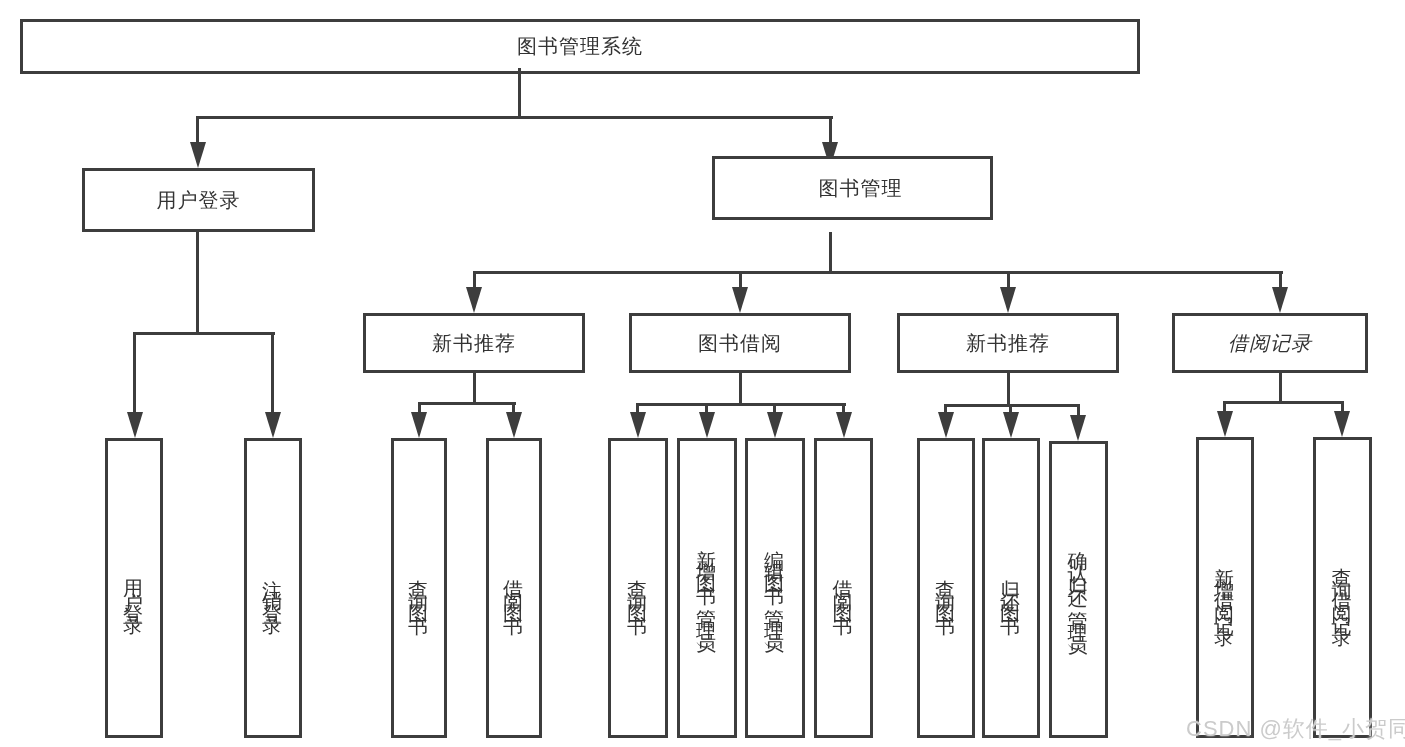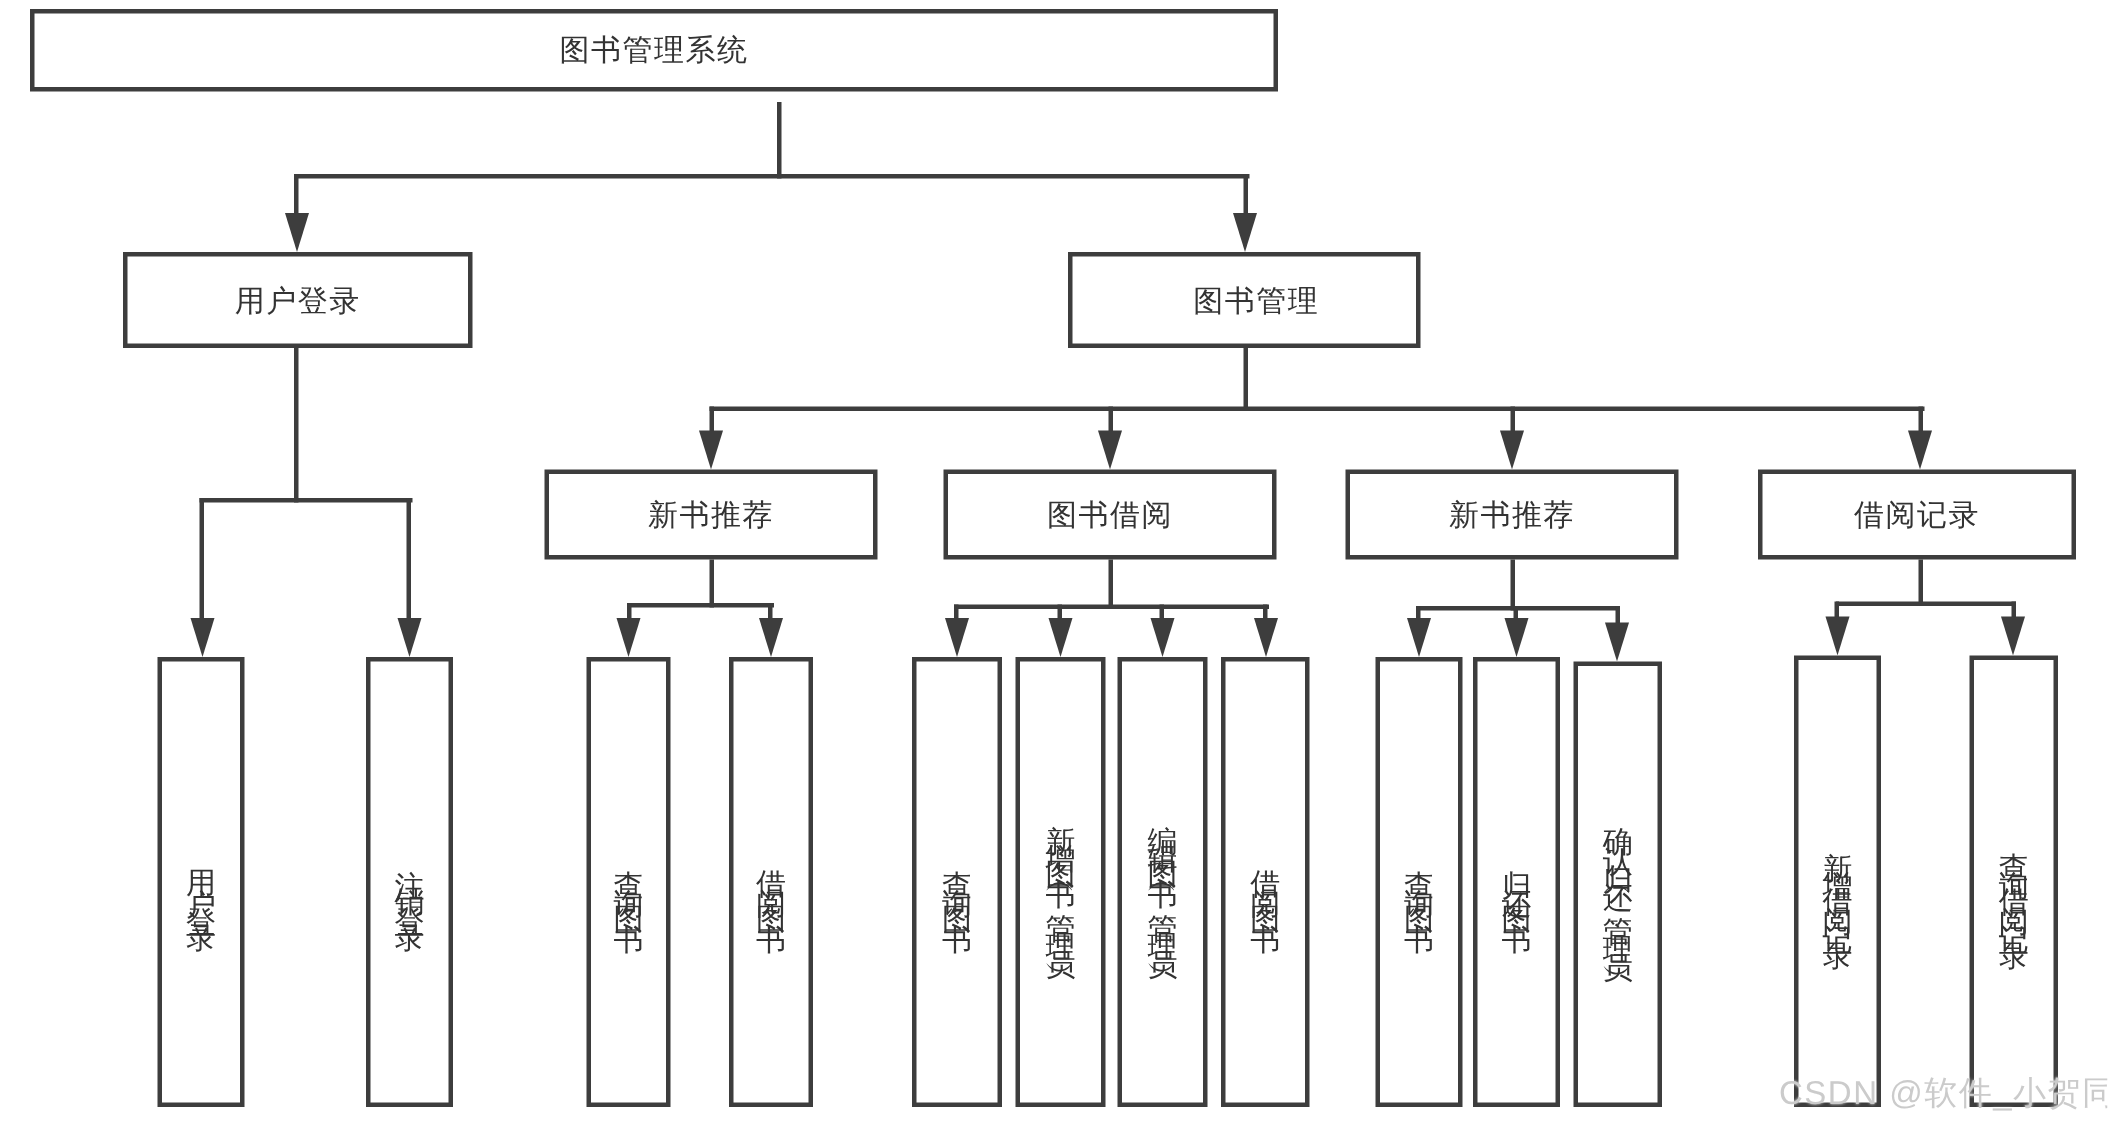--- a/index.html
+++ b/index.html
@@ -60,31 +60,31 @@
     white-space: nowrap;
     z-index: 10;
     text-shadow: 0 0 2px #ffffff;
   }
 </style>
 </head>
 <body>
 
 <div class="canvas">
 
-  <div class="hbox" style="left:20px;top:6px;width:832px;height:55px;">图书管理系统</div>
+  <div class="hbox" style="left:20px;top:19px;width:1120px;height:55px;">图书管理系统</div>
 
   <div class="line" style="left:518px;top:68px;width:3px;height:51px;"></div>
   <div class="line" style="left:196px;top:116px;width:637px;height:3px;"></div>
   <div class="line" style="left:196px;top:116px;width:3px;height:30px;"></div>
   <div class="line" style="left:829px;top:116px;width:3px;height:30px;"></div>
   <div class="arr" style="left:190px;top:142px;"></div>
   <div class="arr" style="left:822px;top:142px;"></div>
 
   <div class="hbox" style="left:82px;top:168px;width:233px;height:64px;">用户登录</div>
-  <div class="hbox" style="left:712px;top:168px;width:235px;height:64px;padding-left:16px;">图书管理</div>
+  <div class="hbox" style="left:712px;top:156px;width:281px;height:64px;padding-left:16px;">图书管理</div>
 
   <div class="line" style="left:196px;top:232px;width:3px;height:103px;"></div>
   <div class="line" style="left:133px;top:332px;width:142px;height:3px;"></div>
   <div class="line" style="left:133px;top:332px;width:3px;height:82px;"></div>
   <div class="line" style="left:271px;top:332px;width:3px;height:82px;"></div>
   <div class="arr" style="left:127px;top:412px;"></div>
   <div class="arr" style="left:265px;top:412px;"></div>
 
   <div class="line" style="left:829px;top:232px;width:3px;height:42px;"></div>
   <div class="line" style="left:473px;top:271px;width:810px;height:3px;"></div>
@@ -93,21 +93,21 @@
   <div class="line" style="left:1007px;top:271px;width:3px;height:18px;"></div>
   <div class="line" style="left:1279px;top:271px;width:3px;height:18px;"></div>
   <div class="arr" style="left:466px;top:287px;"></div>
   <div class="arr" style="left:732px;top:287px;"></div>
   <div class="arr" style="left:1000px;top:287px;"></div>
   <div class="arr" style="left:1272px;top:287px;"></div>
 
   <div class="hbox" style="left:363px;top:313px;width:222px;height:60px;font-family:Liberation Serif, serif;">新书推荐</div>
   <div class="hbox" style="left:629px;top:313px;width:222px;height:60px;">图书借阅</div>
   <div class="hbox" style="left:897px;top:313px;width:222px;height:60px;">新书推荐</div>
-  <div class="hbox" style="left:1172px;top:313px;width:212px;height:60px;">借阅记录</div>
+  <div class="hbox" style="left:1172px;top:313px;width:196px;height:60px;font-style:italic;">借阅记录</div>
 
   <div class="line" style="left:473px;top:373px;width:3px;height:32px;"></div>
   <div class="line" style="left:418px;top:402px;width:98px;height:3px;"></div>
   <div class="line" style="left:418px;top:402px;width:3px;height:12px;"></div>
   <div class="line" style="left:512px;top:402px;width:3px;height:12px;"></div>
   <div class="arr" style="left:411px;top:412px;"></div>
   <div class="arr" style="left:506px;top:412px;"></div>
 
   <div class="line" style="left:739px;top:373px;width:3px;height:33px;"></div>
   <div class="line" style="left:636px;top:403px;width:210px;height:3px;"></div>

